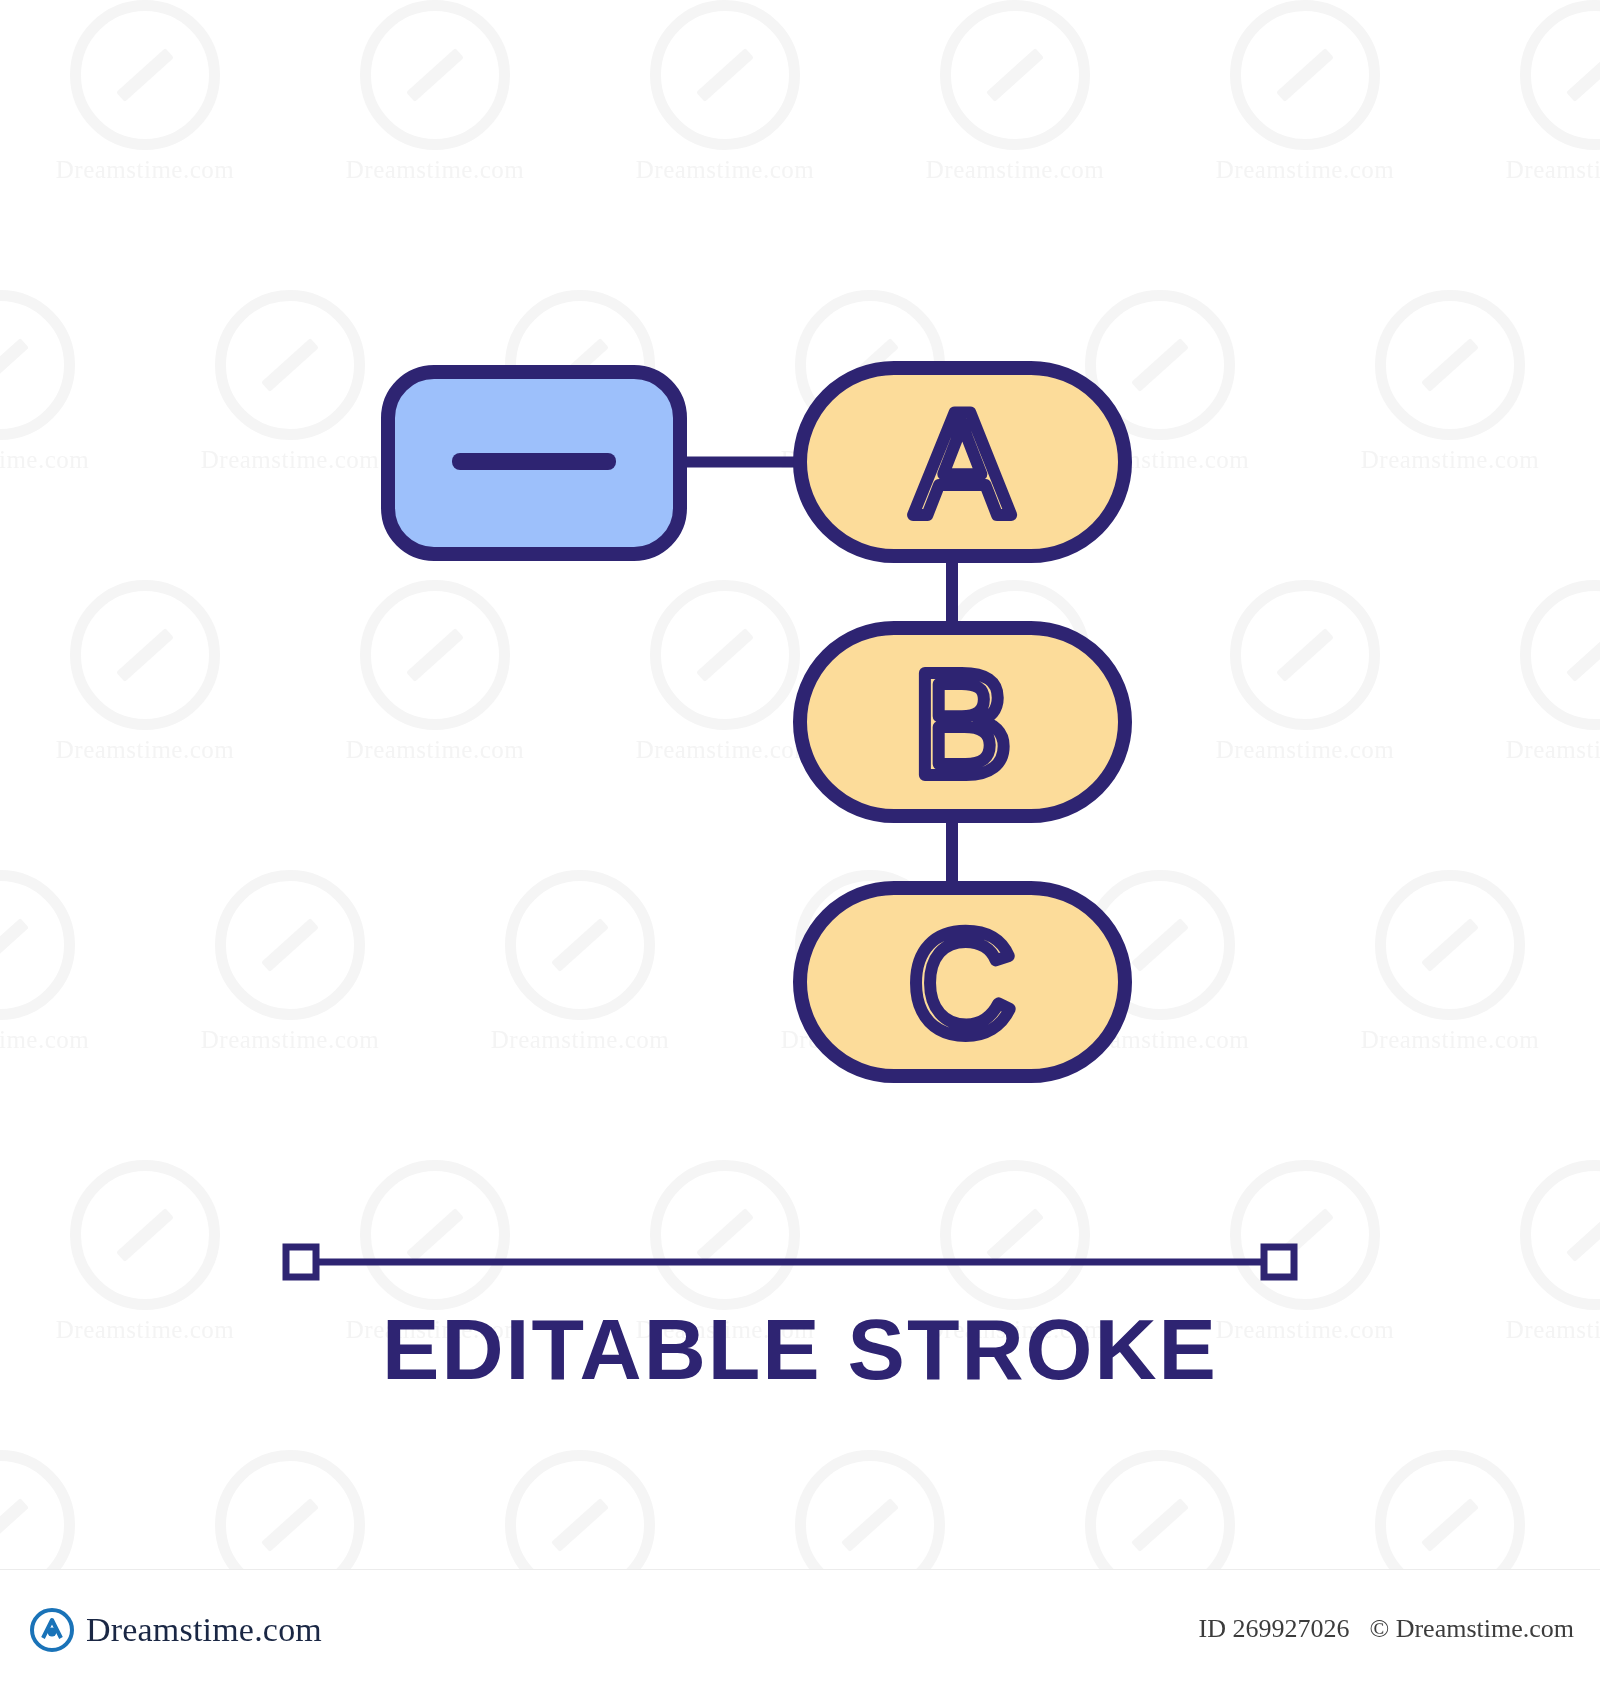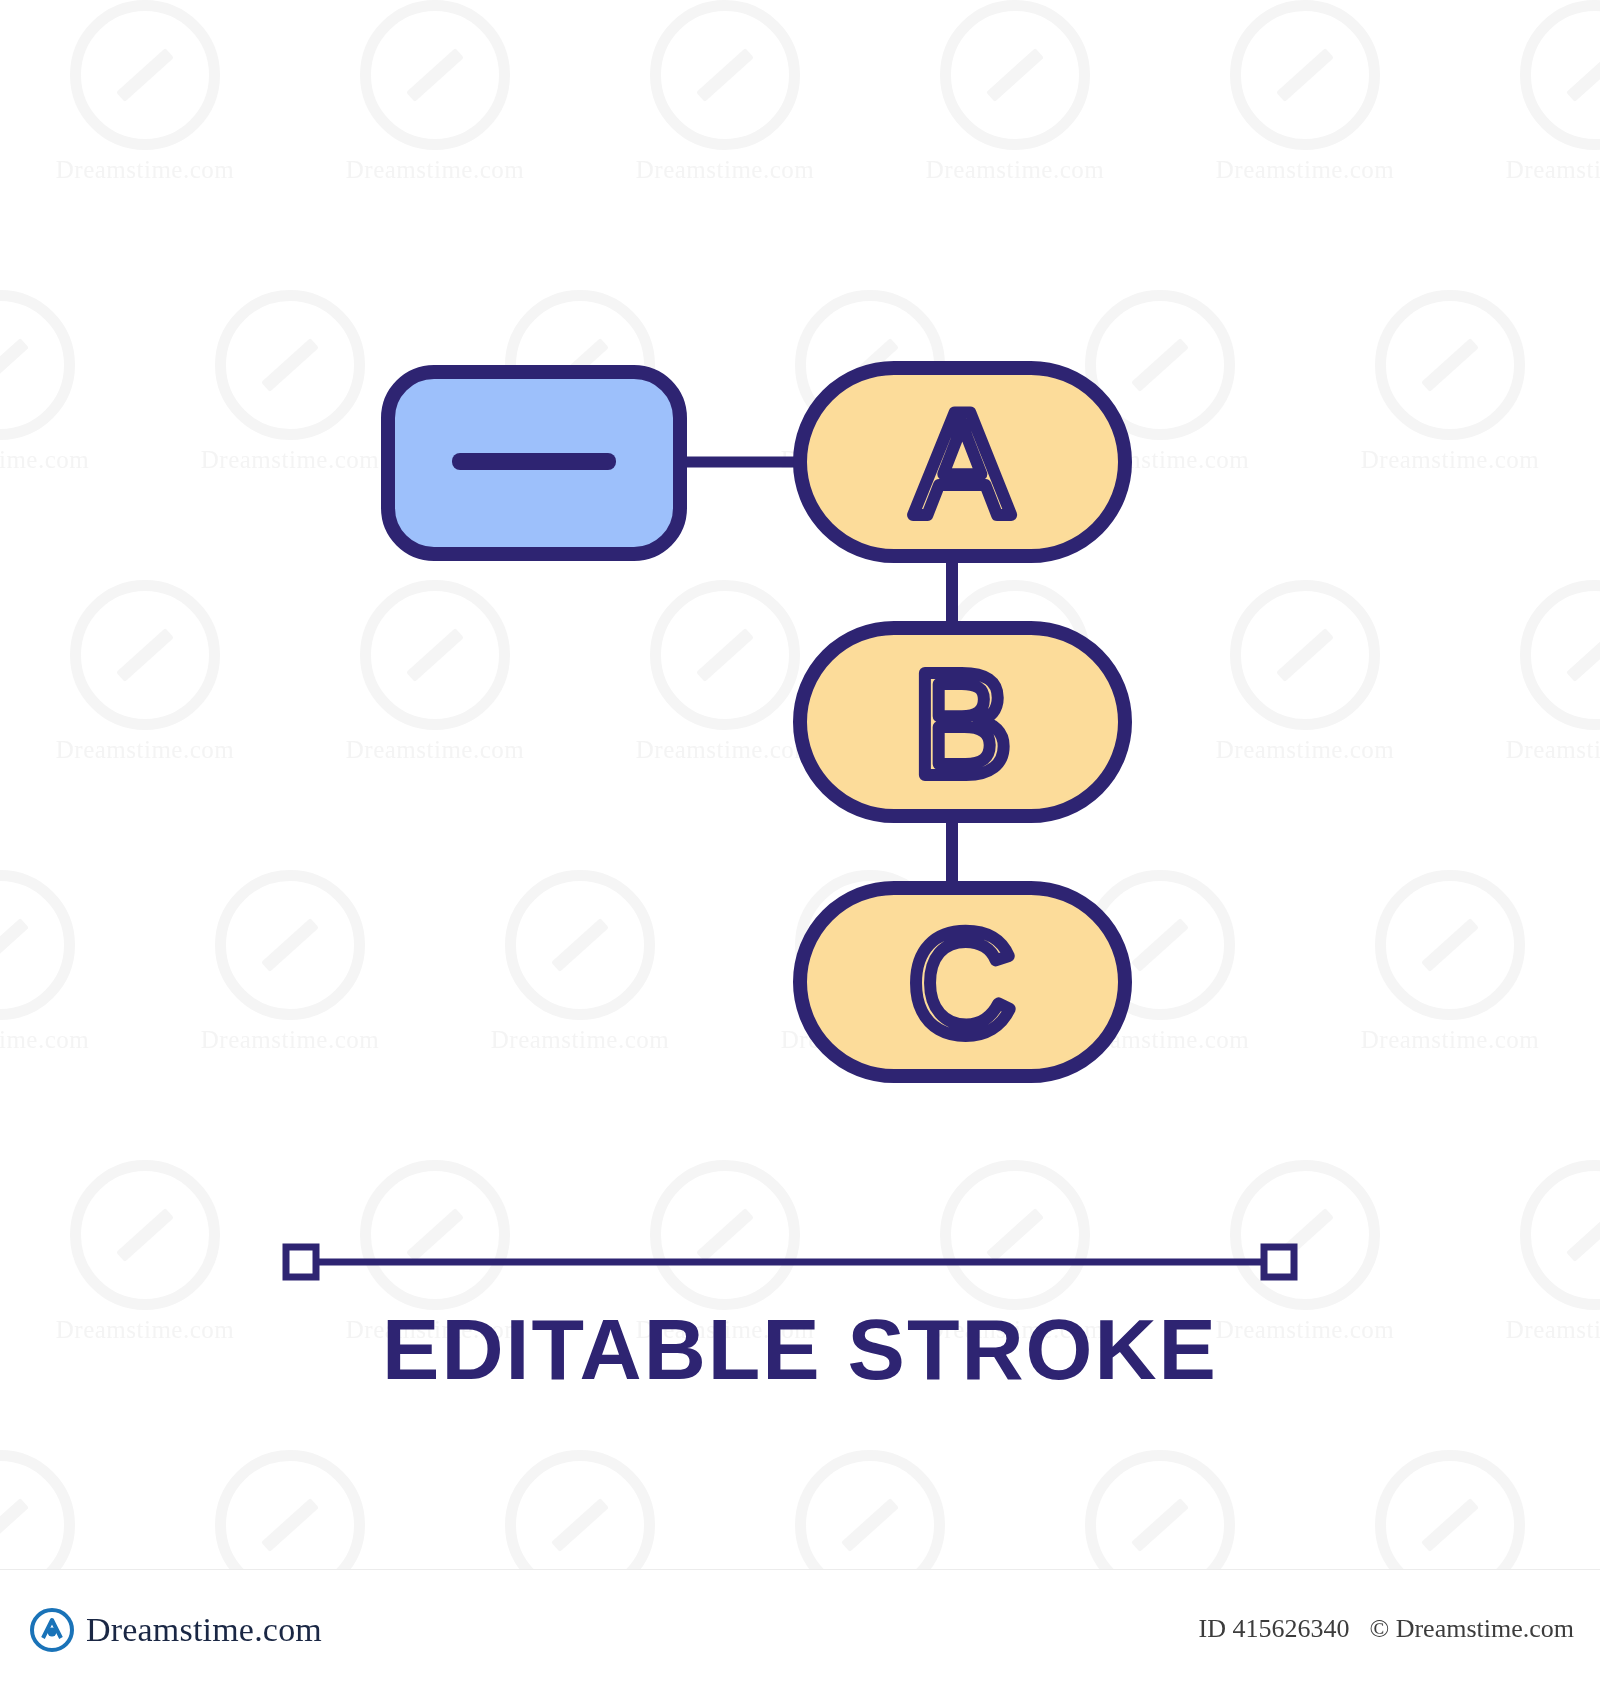--- a/index.html
+++ b/index.html
@@ -316,17 +316,17 @@
   <div id="footer-inner">
     <div class="brand">
       <svg class="brand-icon" viewBox="0 0 44 44">
         <circle cx="22" cy="22" r="20" fill="none" stroke="#1a73b8" stroke-width="4"></circle>
         <path d="M13 30 L22 12 L31 30" fill="none" stroke="#1a73b8" stroke-width="4" stroke-linejoin="round"></path>
         <circle cx="22" cy="24" r="4.5" fill="#1a73b8"></circle>
       </svg>
       <span class="brand-text">Dreamstime.com</span>
     </div>
     <div class="footer-right">
-      <span class="footer-id">ID 415626340</span>
+      <span class="footer-id">ID 269927026</span>
       <span class="footer-copy">© Dreamstime.com</span>
     </div>
   </div>
 </div>
 
 </body></html>

